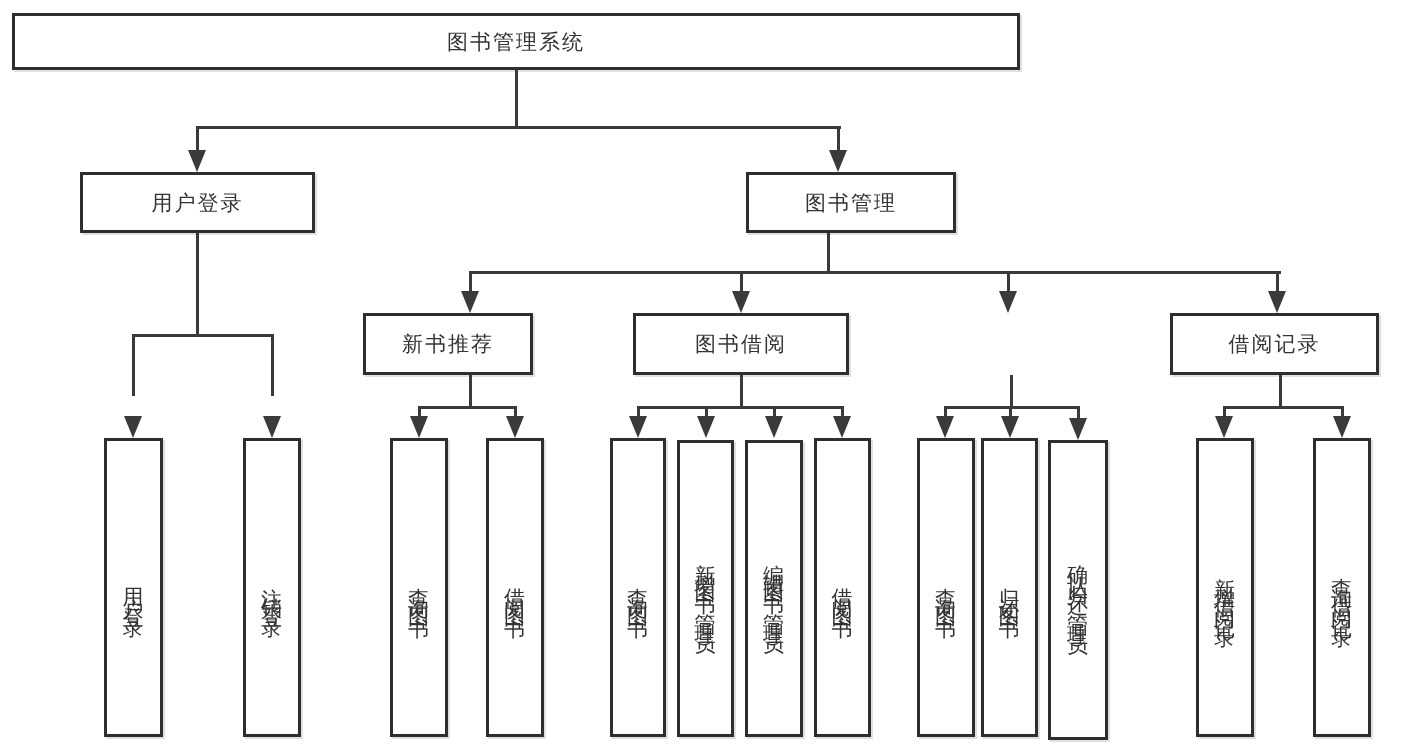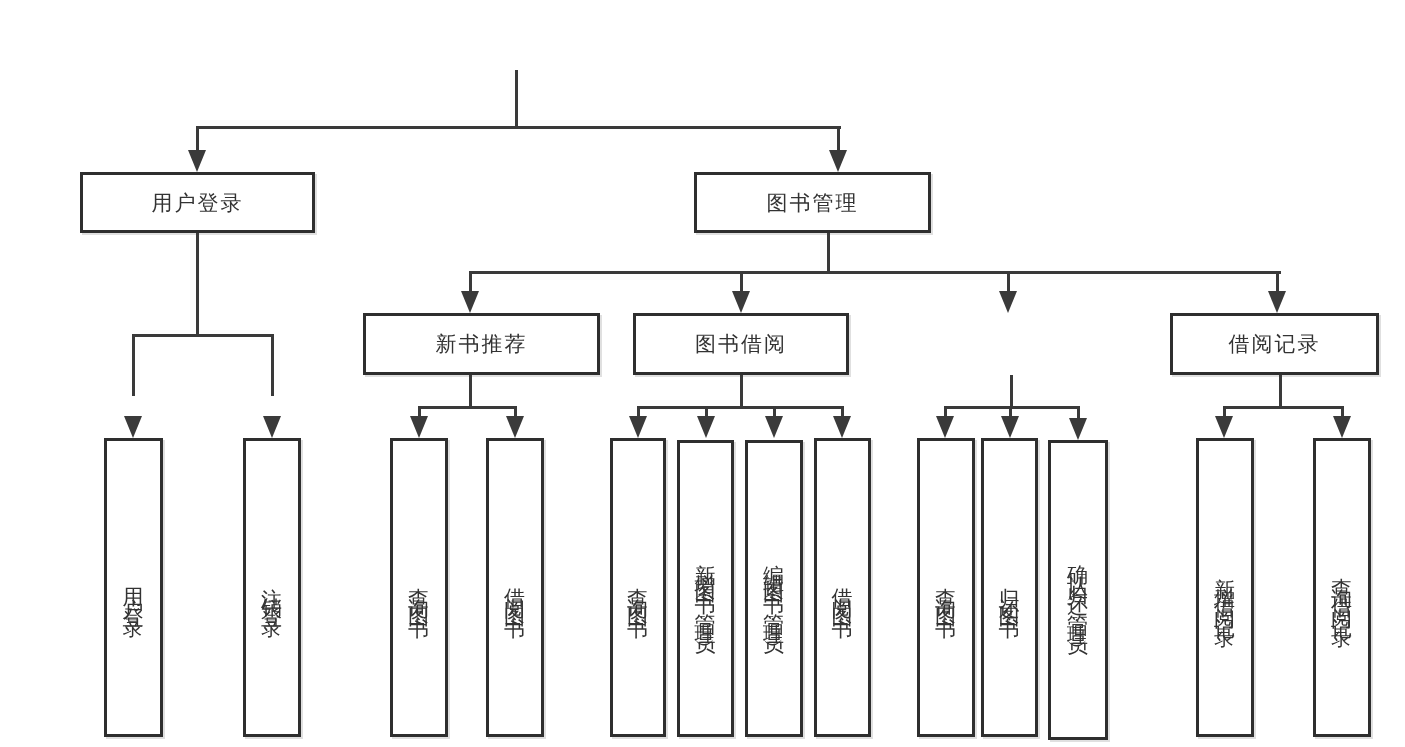--- a/index.html
+++ b/index.html
@@ -62,25 +62,26 @@
     white-space: nowrap;
     z-index: 5;
     letter-spacing: 0.5px;
   }
 </style>
 </head>
 <body>
 
 <div class="canvas">
 
+  <div class="node" style="left:12px; top:13px; width:1008px; height:57px;">图书管理系统</div>
 
   <div class="node" style="left:80px; top:172px; width:235px; height:61px;">用户登录</div>
-  <div class="node" style="left:694px; top:172px; width:237px; height:61px;">图书管理</div>
+  <div class="node" style="left:746px; top:172px; width:210px; height:61px;">图书管理</div>
 
-  <div class="node" style="left:363px; top:313px; width:237px; height:62px;">新书推荐</div>
+  <div class="node" style="left:363px; top:313px; width:170px; height:62px;">新书推荐</div>
   <div class="node" style="left:633px; top:313px; width:216px; height:62px;">图书借阅</div>
   <div class="node" style="left:1170px; top:313px; width:209px; height:62px;">借阅记录</div>
 
   <div class="node leaf" style="left:104px; top:438px; width:59px; height:299px;">用户登录</div>
   <div class="node leaf" style="left:243px; top:438px; width:58px; height:299px;">注销登录</div>
 
   <div class="node leaf" style="left:390px; top:438px; width:58px; height:299px;">查询图书</div>
   <div class="node leaf" style="left:486px; top:438px; width:58px; height:299px;">借阅图书</div>
 
   <div class="node leaf" style="left:610px; top:438px; width:56px; height:299px;">查询图书</div>

